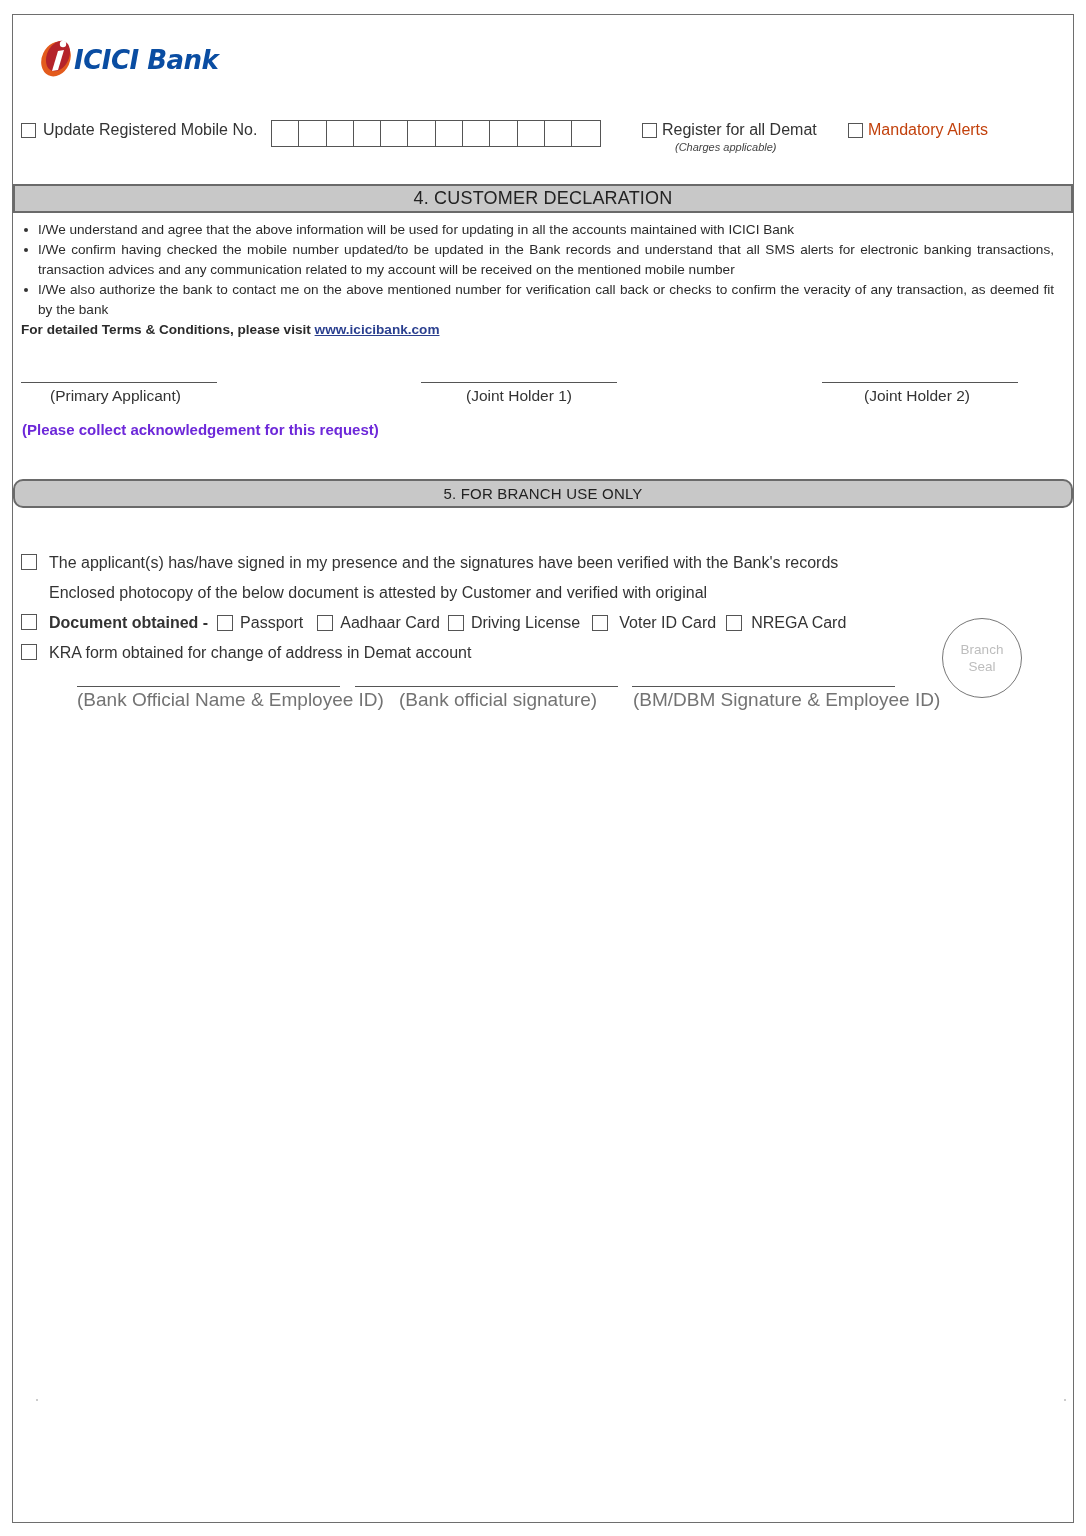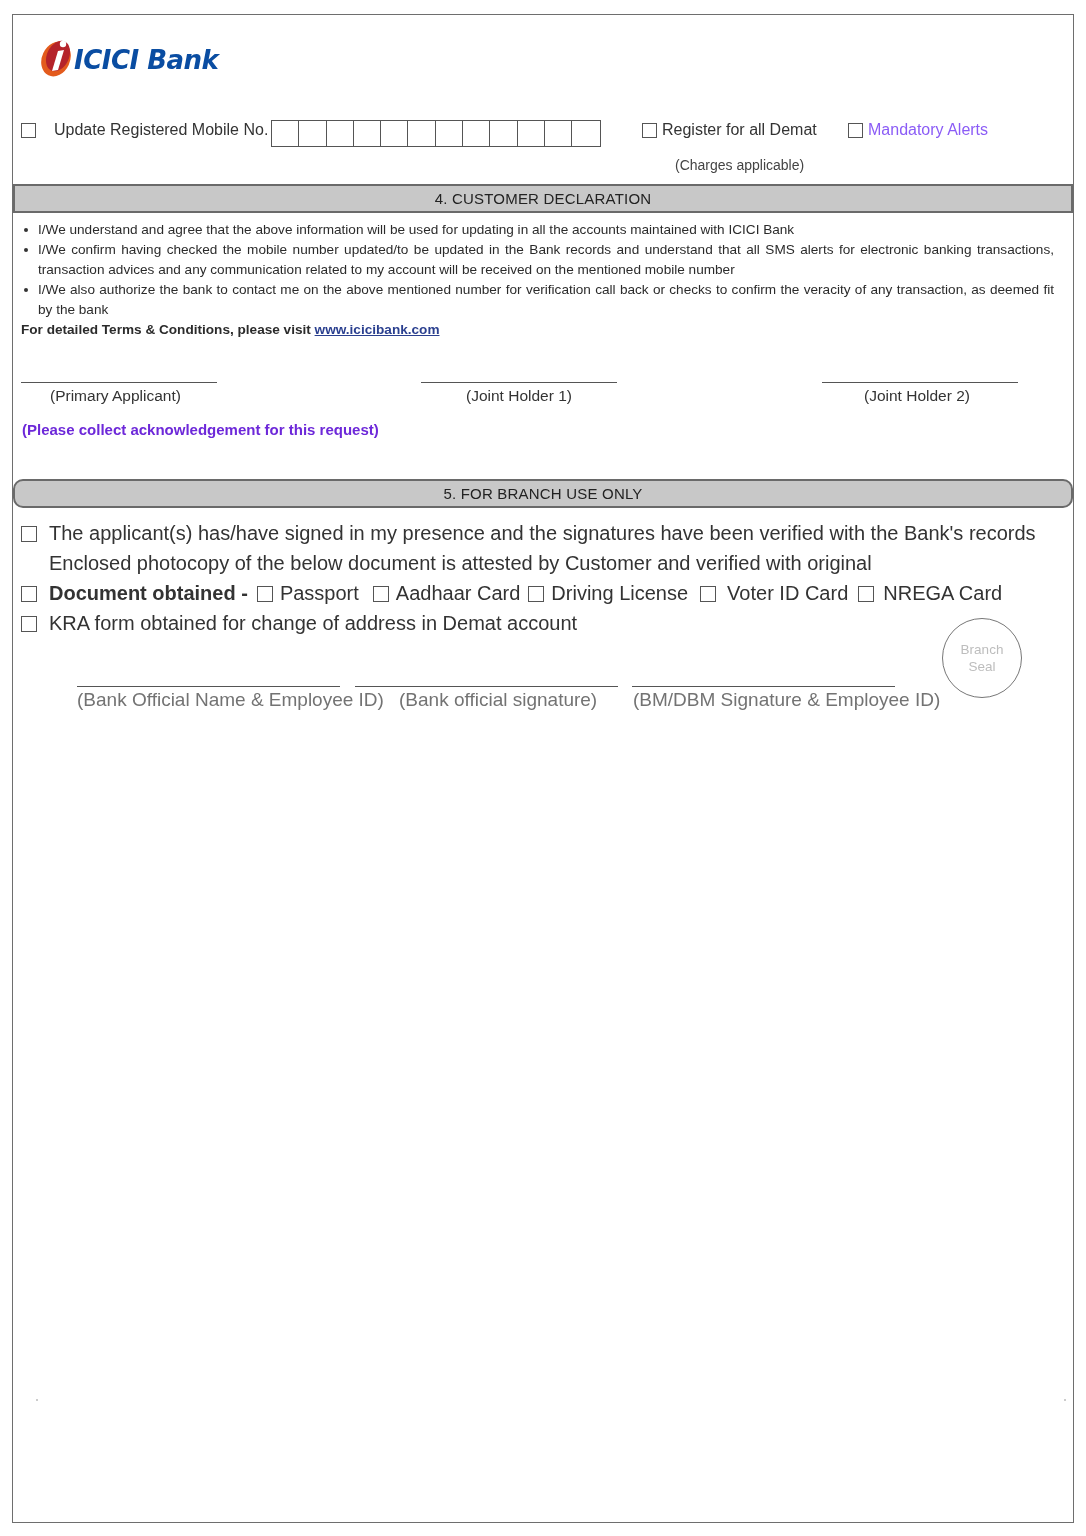--- a/index.html
+++ b/index.html
@@ -10,52 +10,52 @@
 
   
   .logo { position: absolute; left: 36px; top: 34px; height: 44px; display: flex; align-items: center; }
   .logo-mark { width: 40px; height: 44px; position: relative; }
   .logo-text { font-family: "DejaVu Sans", sans-serif; font-weight: bold; font-style: italic; font-size: 26px; color: #0a4da2; letter-spacing: -0.5px; margin-left: -2px; margin-top: 8px; }
 
   
   .cb { display: inline-block; width: 15px; height: 15px; border: 1.3px solid #555; background: #fff; vertical-align: middle; }
   .cb-lg { width: 16px; height: 16px; }
   .row-mobile { position: absolute; left: 21px; top: 121px; display: flex; align-items: center; font-size: 16px; color: #333; }
-  .row-mobile .label { margin-left: 18px; }
+  .row-mobile .label { margin-left: 7px; }
   .digit-boxes { position: absolute; left: 271px; top: 120px; display: flex; border: 1.3px solid #555; }
   .digit-box { width: 27.3px; height: 25px; border-right: 1.3px solid #555; }
   .digit-box:last-child { border-right: none; }
 
   .alert-all { position: absolute; left: 642px; top: 121px; font-size: 16px; color: #333; }
   .alert-all .line1 { display: flex; align-items: center; }
   .alert-all .line1 .label { margin-left: 5px; }
-  .alert-all .sub { font-size: 14px; color: #444; margin-left: 33px; margin-top: 18px; }
-  .alert-mand { position: absolute; left: 848px; top: 121px; display: flex; align-items: center; font-size: 16px; color: #8b5cf6; }
+  .alert-all .sub { font-size: 11px; color: #444; margin-left: 33px; margin-top: 2px; font-style: italic; }
+  .alert-mand { position: absolute; left: 848px; top: 121px; display: flex; align-items: center; font-size: 16px; color: #c2410c; }
   .alert-mand .label { margin-left: 5px; }
 
   
-  .sec-head { position: absolute; left: 13px; width: 1060px; height: 29px; background: #c8c8c8; border: 2px solid #6a6a6a; display: flex; align-items: center; justify-content: center; font-size: 15px; color: #222; letter-spacing: 0.2px; }
+  .sec-head { position: absolute; left: 13px; width: 1060px; height: 29px; background: #c8c8c8; border: 2px solid #6a6a6a; display: flex; align-items: center; justify-content: center; font-size: 18px; color: #222; letter-spacing: 0.2px; }
   .sec4 { top: 184px; }
   .sec5 { top: 479px; height: 29px; font-size: 15px; border-radius: 10px; }
 
   
   .decl { position: absolute; left: 21px; top: 220px; width: 1033px; font-size: 13.6px; line-height: 20px; color: #2b2b2b; }
   .decl ul { list-style: none; }
   .decl li { position: relative; padding-left: 17px; text-align: justify; }
   .decl li::before { content: ""; position: absolute; left: 3px; top: 8px; width: 4px; height: 4px; border-radius: 50%; background: #333; }
   .decl .terms { font-weight: 600; }
   .decl .terms a { color: #2a3f8f; text-decoration: underline; font-weight: 600; }
 
   
   .sig-line { position: absolute; height: 1px; background: #555; top: 382px; width: 196px; }
   .sig-label { position: absolute; top: 387px; font-size: 15.5px; color: #333; }
   .ack { position: absolute; left: 22px; top: 421px; font-size: 15px; font-weight: bold; color: #6d28d9; }
 
   
-  .br-row { position: absolute; left: 21px; display: flex; align-items: center; font-size: 20px; color: #333; }
+  .br-row { position: absolute; left: 21px; display: flex; align-items: flex-start; font-size: 16px; color: #333; margin-top: 32px; }
   .br-row .label { margin-left: 12px; }
   .br-row .strong { font-weight: bold; }
   .br-row .opt { display: flex; align-items: center; }
   .br-row .opt .cb { margin: 0 7px 0 9px; }
   .br-row .opt .opt-label { margin-right: 4px; }
 
   .bsig-line { position: absolute; top: 686px; height: 1px; background: #555; }
   .bsig-label { position: absolute; top: 689px; font-size: 19px; color: #737373; }
 
   .seal { position: absolute; left: 942px; top: 618px; width: 80px; height: 80px; border: 1.3px solid #777; border-radius: 50%; display: flex; align-items: center; justify-content: center; text-align: center; font-size: 13.5px; line-height: 17px; color: #bdbdbd; }

